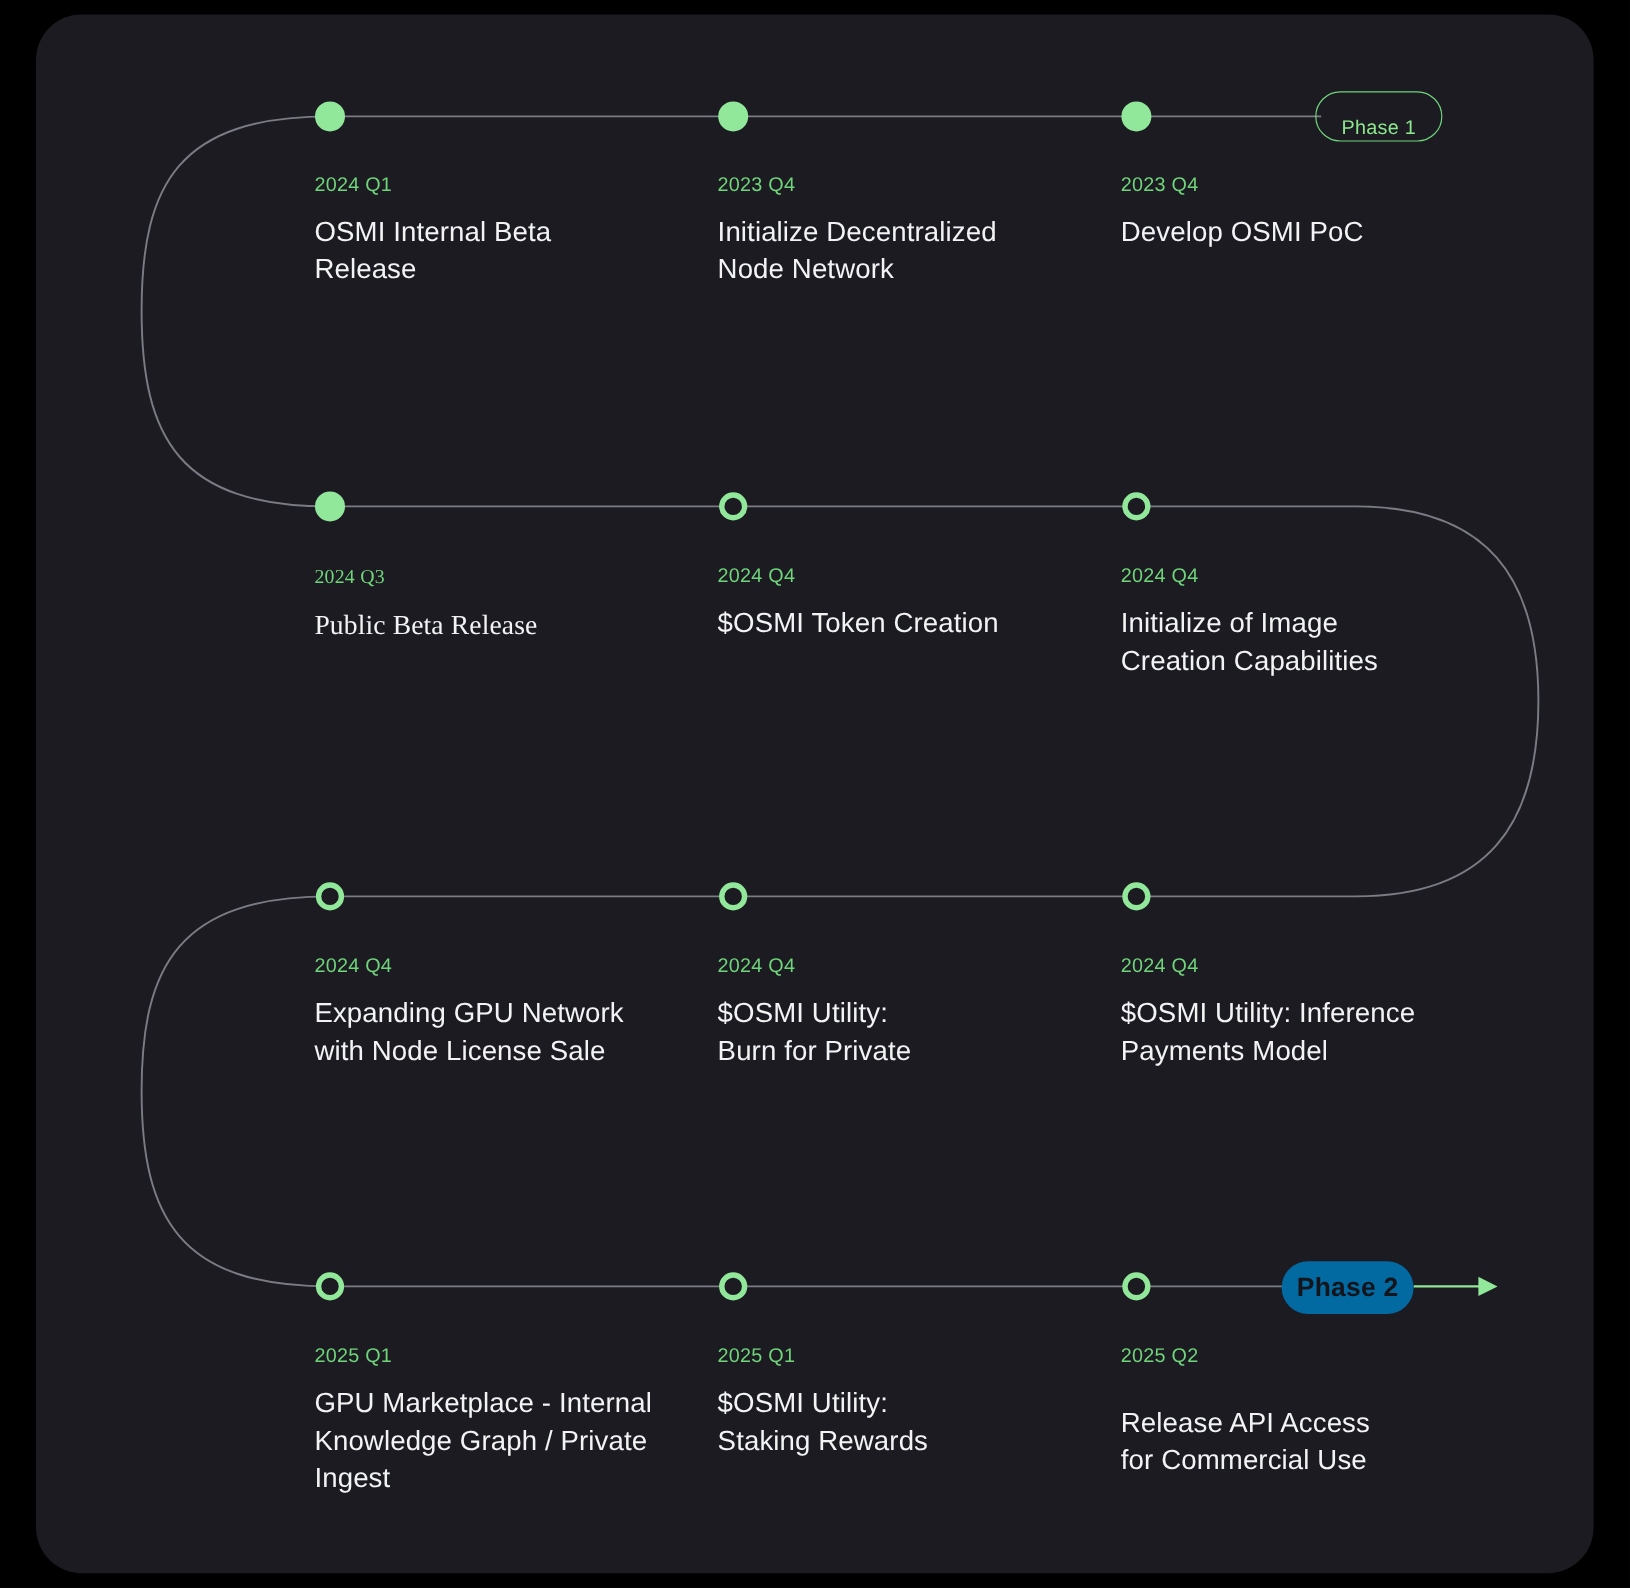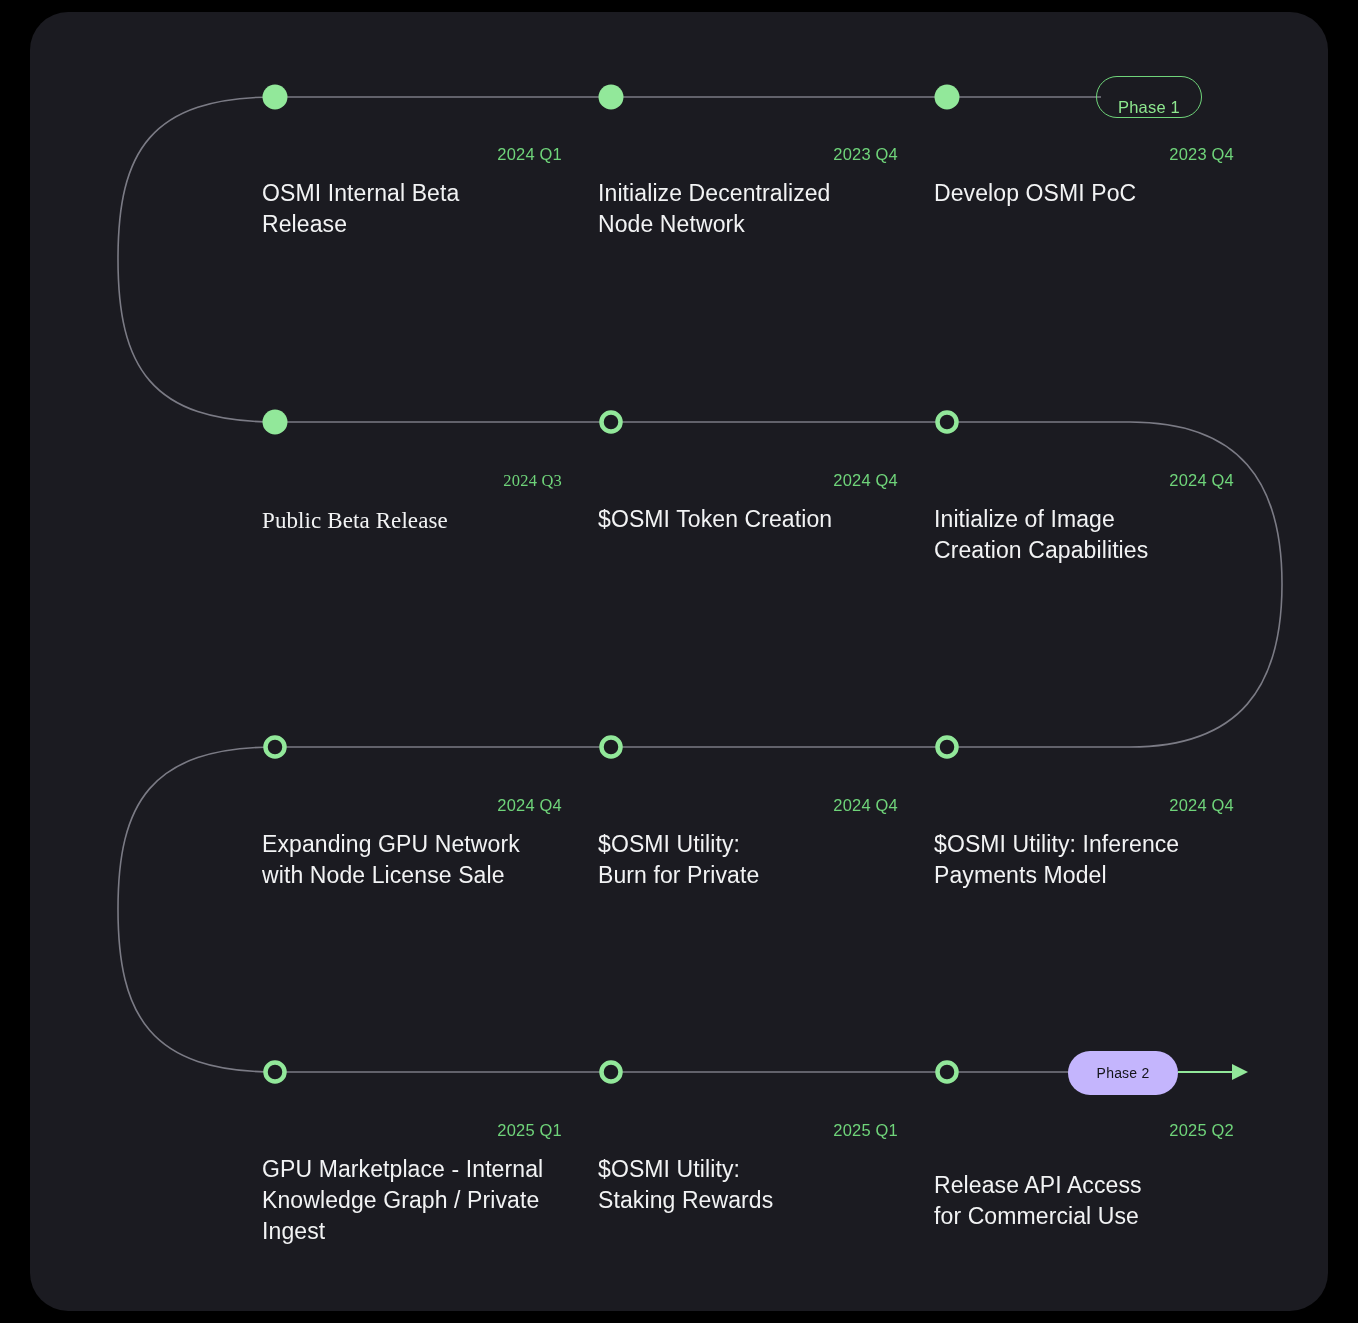--- a/index.html
+++ b/index.html
@@ -39,21 +39,20 @@
     position: absolute;
     width: 300px;
   }
 
   .ms-quarter {
     font-size: 16.5px;
     letter-spacing: 0.2px;
     color: #6fd47a;
     margin: 0 0 14px 0;
     white-space: nowrap;
-    text-align: right;
   }
 
   .ms-title {
     font-size: 23px;
     line-height: 31px;
     color: #f2f3f4;
     margin: 0;
     letter-spacing: 0.1px;
   }
 
@@ -71,24 +70,25 @@
     background: transparent;
   }
 
   .phase-label-filled {
     position: absolute;
     display: flex;
     align-items: center;
     justify-content: center;
     box-sizing: border-box;
     border-radius: 999px;
-    background: #c4b5fd;
+    background: #0369a1;
     color: #14141a;
-    font-size: 14px;
+    font-size: 22px;
     letter-spacing: 0.2px;
+    font-weight: bold;
   }
 </style>
 </head>
 <body>
 
 <div id="roadmap-card">
 
   <svg id="track-layer" viewBox="0 0 1298 1299" width="1298" height="1299">
     <defs>
       <marker id="arrow-head" markerWidth="9" markerHeight="9" refX="1" refY="4" orient="auto" markerUnits="strokeWidth">

